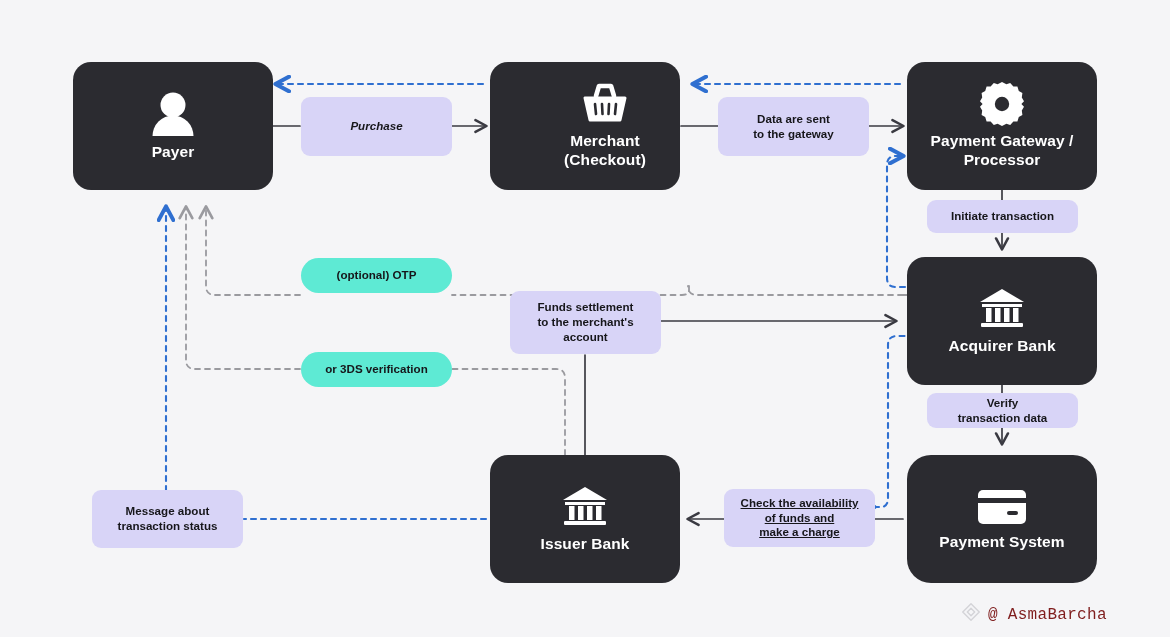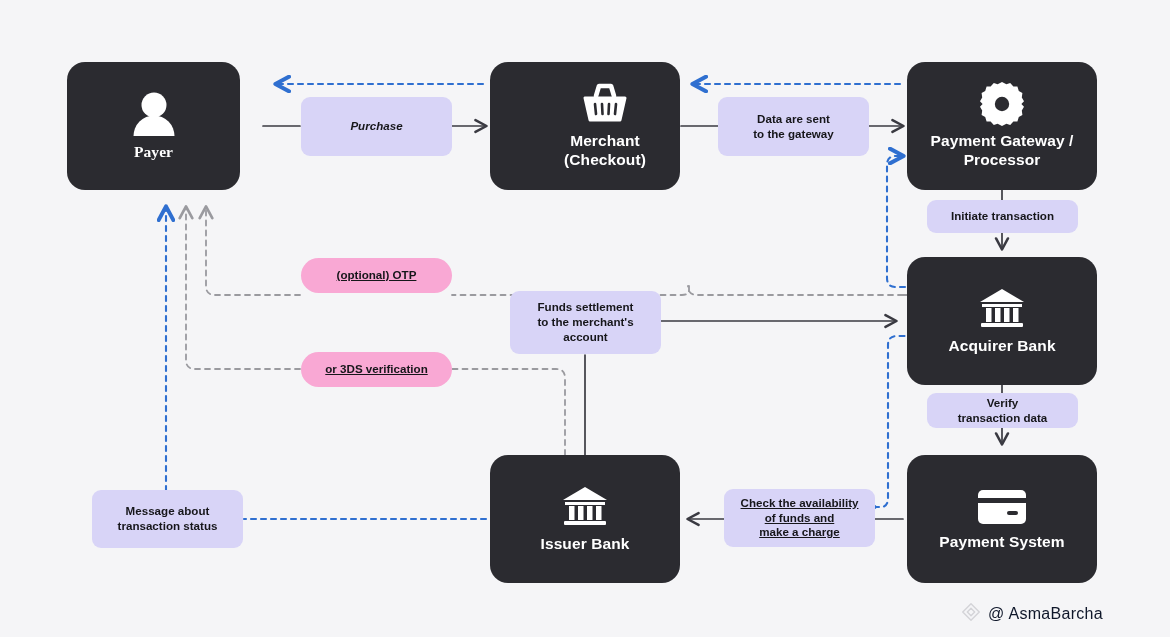--- a/index.html
+++ b/index.html
@@ -58,32 +58,32 @@
     font-weight: bold;
     color: #16161a;
     line-height: 1.28;
     white-space: pre-line;
   }
   .pill.lav {
     background: #d8d4f7;
     border-radius: 9px;
   }
   .pill.gray {
-    background: #f9a8d4;
+    background: #5eead4;
     border-radius: 999px;
-    text-decoration: underline;
   }
   .watermark {
     position: absolute;
     display: flex;
     align-items: center;
     gap: 6px;
-    color: #0f172a;
+    color: #7f1d1d;
     font-size: 16px;
     letter-spacing: .3px;
+    font-family: Liberation Mono, monospace;
   }
 </style>
 </head>
 <body>
 
 <div id="canvas">
 
   <svg class="wires" viewBox="0 0 1170 637">
     <defs>
       <marker id="arrDark" markerWidth="9" markerHeight="9" refX="7.2" refY="4.5" orient="auto">
@@ -138,21 +138,21 @@
       <path d="M903,295 L924,295"></path>
       <path d="M903,295 L697,295 Q688,295 688,286 L688,286"></path>
       <path d="M689,286 L689,290 Q689,295 682,295 L452,295"></path>
       <path d="M300,295 L215,295 Q206,295 206,286 L206,207" marker-end="url(#arrGray)"></path>
 
       <path d="M565,455 L565,378 Q565,369 556,369 L452,369"></path>
       <path d="M300,369 L195,369 Q186,369 186,360 L186,207" marker-end="url(#arrGray)"></path>
     </g>
   </svg>
 
-  <div class="node" style="left:67px; top:62px; width:173px; height:128px;font-family:Liberation Serif, serif;">
+  <div class="node" style="left:73px; top:62px; width:200px; height:128px;">
     <span class="icon">
       <svg width="44" height="46" viewBox="0 0 44 46">
         <circle cx="22" cy="14" r="12.5" fill="#fff"></circle>
         <path d="M1.5,45 A20.5,20.5 0 0,1 42.5,45 Z" fill="#fff"></path>
       </svg>
     </span>
     <span class="nlabel">Payer</span>
   </div>
 
   <div class="node" style="left:490px; top:62px; width:190px; height:128px;padding-left:40px;">
@@ -197,21 +197,21 @@
           <rect x="18" y="21" width="5.5" height="14"></rect>
           <rect x="27" y="21" width="5.5" height="14"></rect>
           <rect x="36" y="21" width="5.5" height="14"></rect>
         </g>
         <rect x="4" y="36" width="42" height="4" rx="1" fill="#fff"></rect>
       </svg>
     </span>
     <span class="nlabel">Acquirer Bank</span>
   </div>
 
-  <div class="node" style="left:907px; top:455px; width:190px; height:128px;">
+  <div class="node" style="left:907px; top:455px; width:190px; height:128px;border-radius:24px;">
     <span class="icon">
       <svg width="52" height="40" viewBox="0 0 52 40">
         <rect x="2" y="3" width="48" height="34" rx="5" fill="#fff"></rect>
         <rect x="2" y="11" width="48" height="5" fill="#2b2b30"></rect>
         <rect x="31" y="24" width="11" height="4" rx="2" fill="#2b2b30"></rect>
       </svg>
     </span>
     <span class="nlabel">Payment System</span>
   </div>
 

